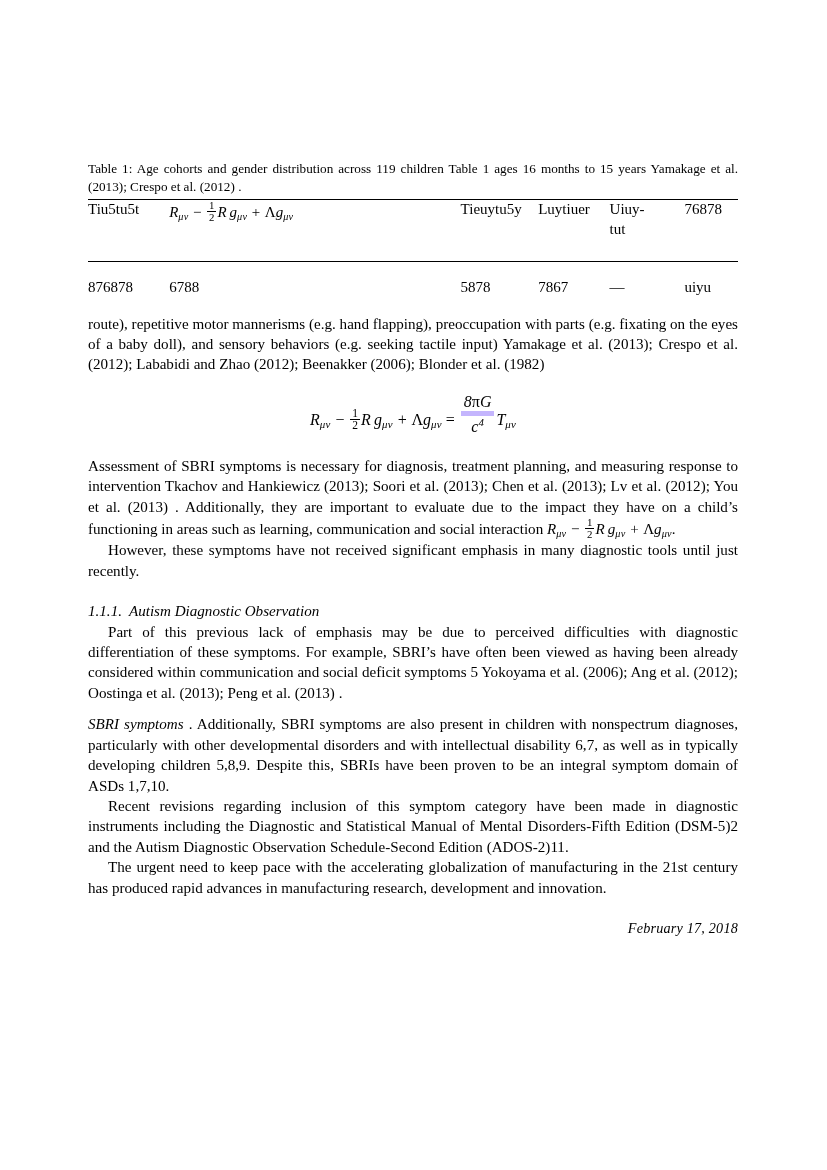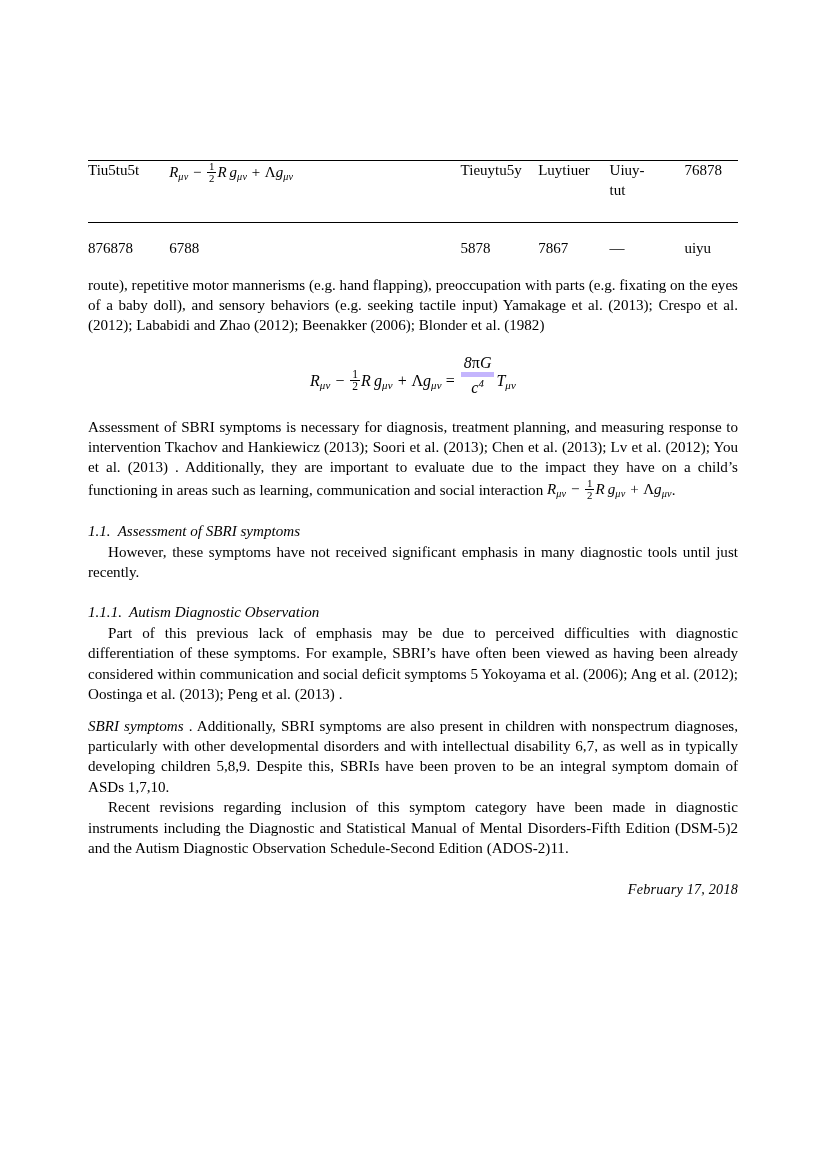--- a/index.html
+++ b/index.html
@@ -144,20 +144,21 @@
   }
   .nowrap { white-space: nowrap; }
 </style>
 </head>
 <body>
 
 <div class="page">
   <div class="content">
 
     <div class="table-block">
+      <div class="table-caption">Table 1: Age cohorts and gender distribution across 119 children Table 1 ages 16 months to 15 years Yamakage et al. (2013); Crespo et al. (2012) .</div>
 
       <table class="ltab">
         <tbody>
           <tr class="hdr rule-top">
             <td class="c-a">Tiu5tu5t</td>
             <td class="c-b">
               <span class="math">R<span class="sub">μν</span> − <span class="frac"><span class="num">1</span><span class="den">2</span></span>R <span class="math">g</span><span class="sub">μν</span> + <span class="up">Λ</span>g<span class="sub">μν</span></span>
             </td>
             <td class="c-c">Tieuytu5y</td>
             <td class="c-d">Luytiuer</td>
@@ -183,27 +184,27 @@
     </div>
 
     <p class="body gap-md">route), repetitive motor mannerisms (e.g. hand flapping), preoccupation with parts (e.g. fixating on the eyes of a baby doll), and sensory behaviors (e.g. seeking tactile input) Yamakage et al. (2013); Crespo et al. (2012); Lababidi and Zhao (2012); Beenakker (2006); Blonder et al. (1982)</p>
 
     <div class="display-eq">
       <span class="math">R<span class="sub">μν</span> − <span class="frac"><span class="num">1</span><span class="den">2</span></span>R g<span class="sub">μν</span> + <span class="up">Λ</span>g<span class="sub">μν</span> <span class="up">=</span> <span class="bigfrac"><span class="num">8<span class="up">π</span>G</span><span class="den">c<span class="sup">4</span></span></span>T<span class="sub">μν</span></span>
     </div>
 
     <p class="body"><span>Assessment of SBRI symptoms is necessary for diagnosis, treatment planning, and measuring response to intervention Tkachov and Hankiewicz (2013); Soori et al. (2013); Chen et al. (2013); Lv et al. (2012); You et al. (2013) . Additionally, they are important to evaluate due to the impact they have on a child’s functioning in areas such as learning, communication and social interaction</span> <span class="math nowrap">R<span class="sub">μν</span> − <span class="frac"><span class="num">1</span><span class="den">2</span></span>R g<span class="sub">μν</span> + <span class="up">Λ</span>g<span class="sub">μν</span></span><span class="up">.</span></p>
 
-    <h3 class="sec"><span class="sec-num">1.1.</span><span>Assessment of SBRI symptoms</span></h3>
     <p class="body indent">However, these symptoms have not received significant emphasis in many diagnostic tools until just recently.</p>
 
     <h4 class="subsec"><span class="sec-num">1.1.1.</span><span>Autism Diagnostic Observation</span></h4>
     <p class="body indent">Part of this previous lack of emphasis may be due to perceived difficulties with diagnostic differentiation of these symptoms. For example, SBRI’s have often been viewed as having been already considered within communication and social deficit symptoms 5 Yokoyama et al. (2006); Ang et al. (2012); Oostinga et al. (2013); Peng et al. (2013) .</p>
 
     <p class="body gap-sm"><span class="runin">SBRI symptoms</span> <span>. Additionally, SBRI symptoms are also present in children with nonspectrum diagnoses, particularly with other developmental disorders and with intellectual disability 6,7, as well as in typically developing children 5,8,9. Despite this, SBRIs have been proven to be an integral symptom domain of ASDs 1,7,10.</span></p>
 
     <p class="body indent">Recent revisions regarding inclusion of this symptom category have been made in diagnostic instruments including the Diagnostic and Statistical Manual of Mental Disorders-Fifth Edition (DSM-5)2 and the Autism Diagnostic Observation Schedule-Second Edition (ADOS-2)11.</p>
 
+    <p class="body indent">The urgent need to keep pace with the accelerating globalization of manufacturing in the 21st century has produced rapid advances in manufacturing research, development and innovation.</p>
 
     <div class="date-line">February 17, 2018</div>
 
   </div>
 </div>
 
 </body></html>

